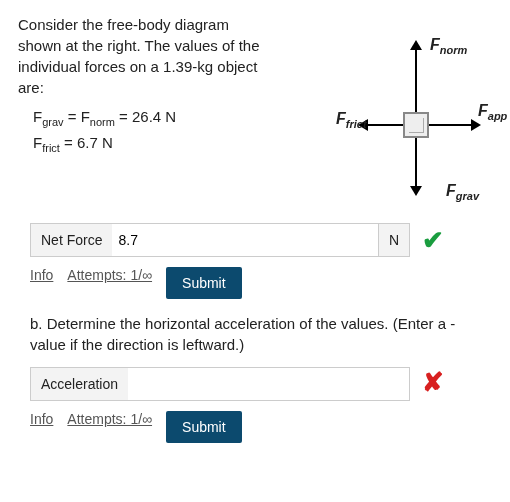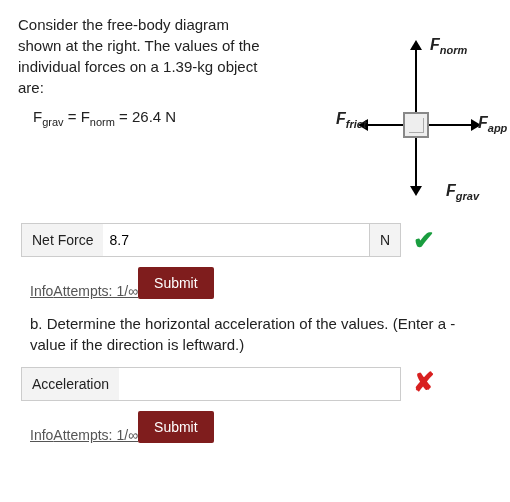--- a/index.html
+++ b/index.html
@@ -12,52 +12,53 @@
   .fbd-box::after { content:""; position:absolute; left:4px; top:4px; width:14px; height:14px; border-right:1px solid #aaa; border-bottom:1px solid #aaa; }
   .arrow-v { position:absolute; width:2px; background:#000; left:97px; }
   .arrow-h { position:absolute; height:2px; background:#000; top:90px; }
   .arrow-head-up { position:absolute; left:92px; width:0;height:0;border-left:6px solid transparent;border-right:6px solid transparent;border-bottom:10px solid #000; }
   .arrow-head-down { position:absolute; left:92px; width:0;height:0;border-left:6px solid transparent;border-right:6px solid transparent;border-top:10px solid #000; }
   .arrow-head-left { position:absolute; top:85px; width:0;height:0;border-top:6px solid transparent;border-bottom:6px solid transparent;border-right:10px solid #000; }
   .arrow-head-right { position:absolute; top:85px; width:0;height:0;border-top:6px solid transparent;border-bottom:6px solid transparent;border-left:10px solid #000; }
   .fbd-label { position:absolute; font-size:16px; font-weight:bold;font-style:italic; }
   .part { margin-top: 14px; }
   .part-text { margin-left: 12px; margin-bottom: 12px; line-height: 1.4; }
-  .answer-row { display:flex; align-items:center; border:1px solid #ccc; width: 380px; margin-left: 3px; }
+  .answer-row { display:flex; align-items:center; border:1px solid #ccc; width: 380px; margin-left: 12px; }
   .answer-label { padding: 8px 10px; background:#f3f3f3; font-size:14px; }
   .answer-input { flex:1; border:none; padding:8px 6px; font-size:14px; outline:none; width: 100%; }
   .answer-unit { padding:8px 10px; background:#f3f3f3; font-size:14px; border-left:1px solid #ccc; }
   .mark { margin-left: 12px; font-size: 26px; font-weight: bold; }
   .mark.correct { color: #1a9d3f; }
   .mark.wrong { color: #d82020; }
-  .link-row { margin: 10px 0 0 12px; display:flex; align-items:flex-end; }
+  .link-row { margin: 10px 0 0 12px; display:flex; align-items:flex-start; gap:14px; }
   .link { color:#555; text-decoration: underline; font-size:14px; cursor:pointer; }
-  .btn { background:#7f1d1d; color:#fff; border:none; padding:8px 16px; font-size:14px; cursor:pointer; border-radius:2px; }
+  .btn { background:#0c4a6e; color:#fff; border:none; padding:8px 16px; font-size:14px; cursor:pointer; border-radius:2px; }
   .top-wrap { position:relative; min-height: 195px; }
 </style>
 </head>
 <body>
 
 <div class="top-wrap">
   <div class="problem-text">Consider the free-body diagram shown at the right. The values of the individual forces on a 1.39-kg object are:</div>
   <div class="force-line">F<sub>grav</sub> = F<sub>norm</sub> = 26.4 N</div>
+  <div class="force-line">F<sub>frict</sub> = 6.7 N</div>
 
   <div class="fbd">
     <div class="arrow-v" style="top:12px;height:66px;"></div>
     <div class="arrow-head-up" style="top:6px;"></div>
     <div class="arrow-v" style="top:104px;height:50px;"></div>
     <div class="arrow-head-down" style="top:152px;"></div>
     <div class="arrow-h" style="left:48px;width:37px;"></div>
     <div class="arrow-head-left" style="left:40px;"></div>
     <div class="arrow-h" style="left:111px;width:44px;"></div>
     <div class="arrow-head-right" style="left:153px;"></div>
     <div class="fbd-box"></div>
     <div class="fbd-label" style="left:112px; top:2px;">F<sub>norm</sub></div>
     <div class="fbd-label" style="left:128px; top:148px;">F<sub>grav</sub></div>
-    <div class="fbd-label" style="left:160px; top:80px;">F<sub>app</sub></div>
+    <div class="fbd-label" style="left:160px; top:68px;">F<sub>app</sub></div>
     <div class="fbd-label" style="left:18px; top:76px;">F<sub>frict</sub></div>
   </div>
 </div>
 
 <div class="part">
   <div style="display:flex; align-items:center;">
     <div class="answer-row">
       <div class="answer-label">Net Force</div>
       <input class="answer-input" value="8.7" style="">
       <div class="answer-unit">N</div>

